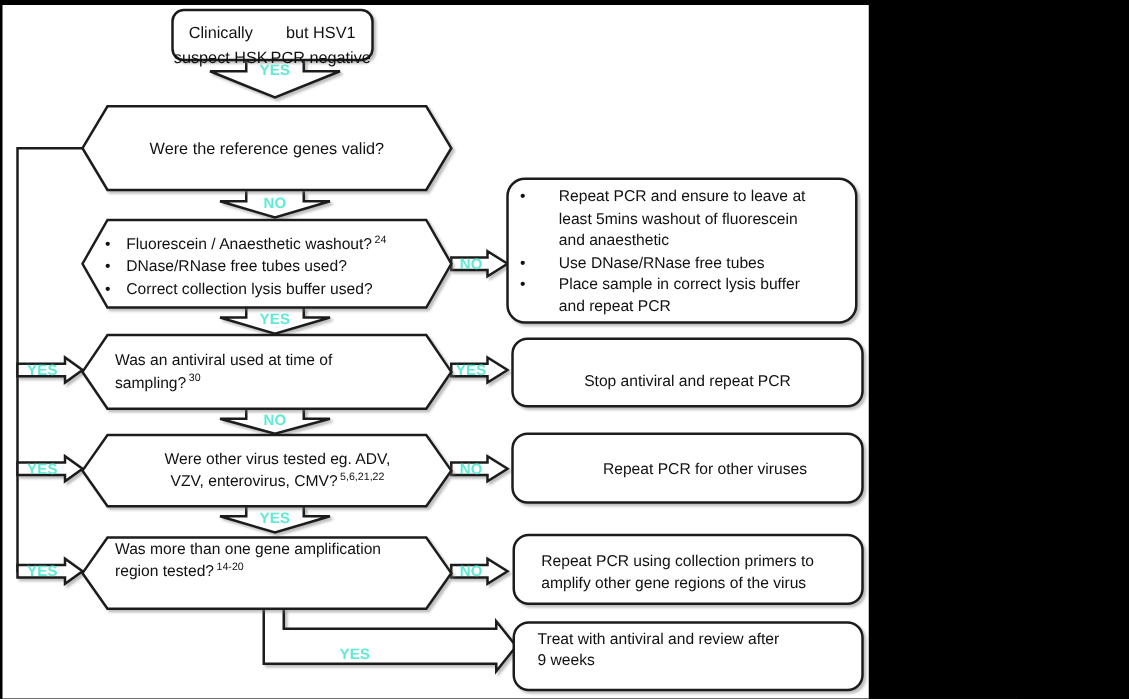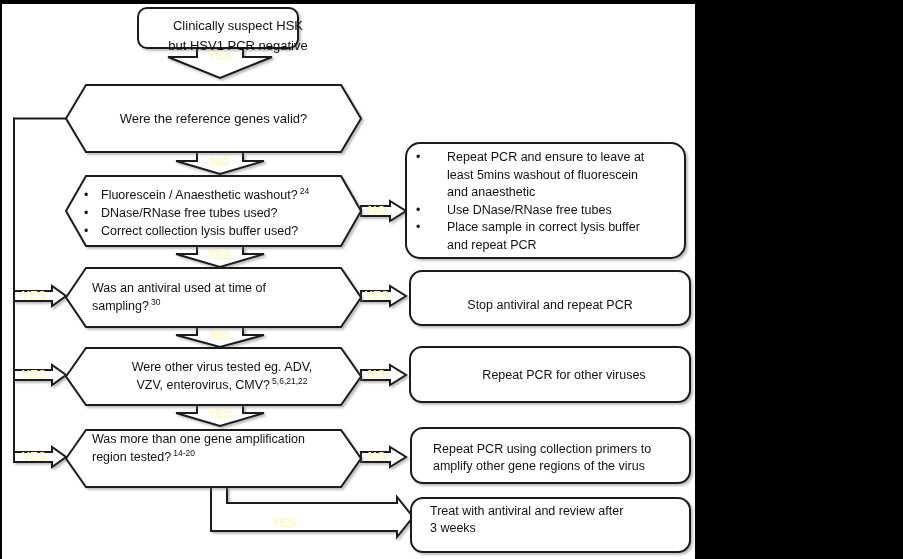--- a/index.html
+++ b/index.html
@@ -6,21 +6,21 @@
   #stage{position:relative;width:903px;height:559px;background:#000;overflow:hidden;
          font-family:"Liberation Sans","DejaVu Sans",sans-serif;color:#111;}
   #paper{position:absolute;left:2px;top:4px;width:693px;height:555px;background:#fff;}
   svg{position:absolute;left:0;top:0;z-index:1;}
   .shape{fill:#fff;stroke:#1c1c1c;stroke-width:2;stroke-linejoin:miter;
          filter:drop-shadow(2px 2.5px 1px rgba(110,110,110,0.45));}
   .line{fill:none;stroke:#1c1c1c;stroke-width:2;}
   .txt{position:absolute;z-index:2;font-size:12.5px;line-height:18px;color:#111;}
   .ctr{display:flex;align-items:center;justify-content:center;text-align:center;}
   .lbl{position:absolute;z-index:3;font-weight:bold;font-size:12px;line-height:14px;
-       text-align:center;color:#fef9c3;letter-spacing:.2px;}
+       text-align:center;color:#5eead4;letter-spacing:.2px;}
   .brow{display:flex;}
   .bm{flex:0 0 17px;}
   .bmw{flex:0 0 31px;}
   sup{font-size:8.5px;line-height:0;}
   sup:not(:empty){margin-left:2px;}
   .lh175{line-height:17.5px;}
   .lh17{line-height:17px;}
   .big{font-size:13px;line-height:20px;}
 </style>
 </head>
@@ -57,21 +57,21 @@
     <path class="shape" d="M66,458.5 L86,430 H341 L361,458.5 L341,487 H86 Z"></path>
 
     <rect class="shape" x="138" y="8" width="160" height="40" rx="9"></rect>
     <rect class="shape" x="406" y="143" width="279" height="115" rx="14"></rect>
     <rect class="shape" x="410" y="271" width="280" height="54" rx="12"></rect>
     <rect class="shape" x="410" y="347" width="280" height="55" rx="12"></rect>
     <rect class="shape" x="411" y="428" width="279" height="55" rx="12"></rect>
     <rect class="shape" x="411" y="498" width="279" height="54" rx="12"></rect>
   </svg>
 
-  <div class="txt ctr big" style="left:138px;top:8px;width:160px;height:56px;flex-direction:column;padding-left:20px;">
+  <div class="txt ctr big" style="left:138px;top:8px;width:160px;height:56px;flex-direction:row;">
     <div>Clinically suspect HSK</div>
     <div>but HSV1 PCR negative</div>
   </div>
 
   <div class="txt ctr big" style="left:66px;top:85px;width:295px;height:67px;">Were the reference genes valid?</div>
 
   <div class="txt" style="left:84px;top:186px;width:266px;">
     <div class="brow">
       <span class="bm">•</span>
       <span><span>Fluorescein / Anaesthetic washout?</span><sup>24</sup></span>
@@ -127,21 +127,21 @@
 
   <div class="txt ctr" style="left:424px;top:347px;width:280px;height:55px;">Repeat PCR for other viruses</div>
 
   <div class="txt lh17" style="left:433px;top:441px;width:250px;">
     <div>Repeat PCR using collection primers to</div>
     <div>amplify other gene regions of the virus</div>
   </div>
 
   <div class="txt lh17" style="left:430px;top:503px;width:250px;">
     <div>Treat with antiviral and review after</div>
-    <div>3 weeks</div>
+    <div>9 weeks</div>
   </div>
 
   <div class="lbl" style="left:198px;top:49px;width:44px;">YES</div>
   <div class="lbl" style="left:198px;top:155px;width:44px;">NO</div>
   <div class="lbl" style="left:198px;top:248px;width:44px;">YES</div>
   <div class="lbl" style="left:198px;top:329px;width:44px;">NO</div>
   <div class="lbl" style="left:198px;top:407px;width:44px;">YES</div>
 
   <div class="lbl" style="left:13px;top:289px;width:42px;">YES</div>
   <div class="lbl" style="left:13px;top:368px;width:42px;">YES</div>

